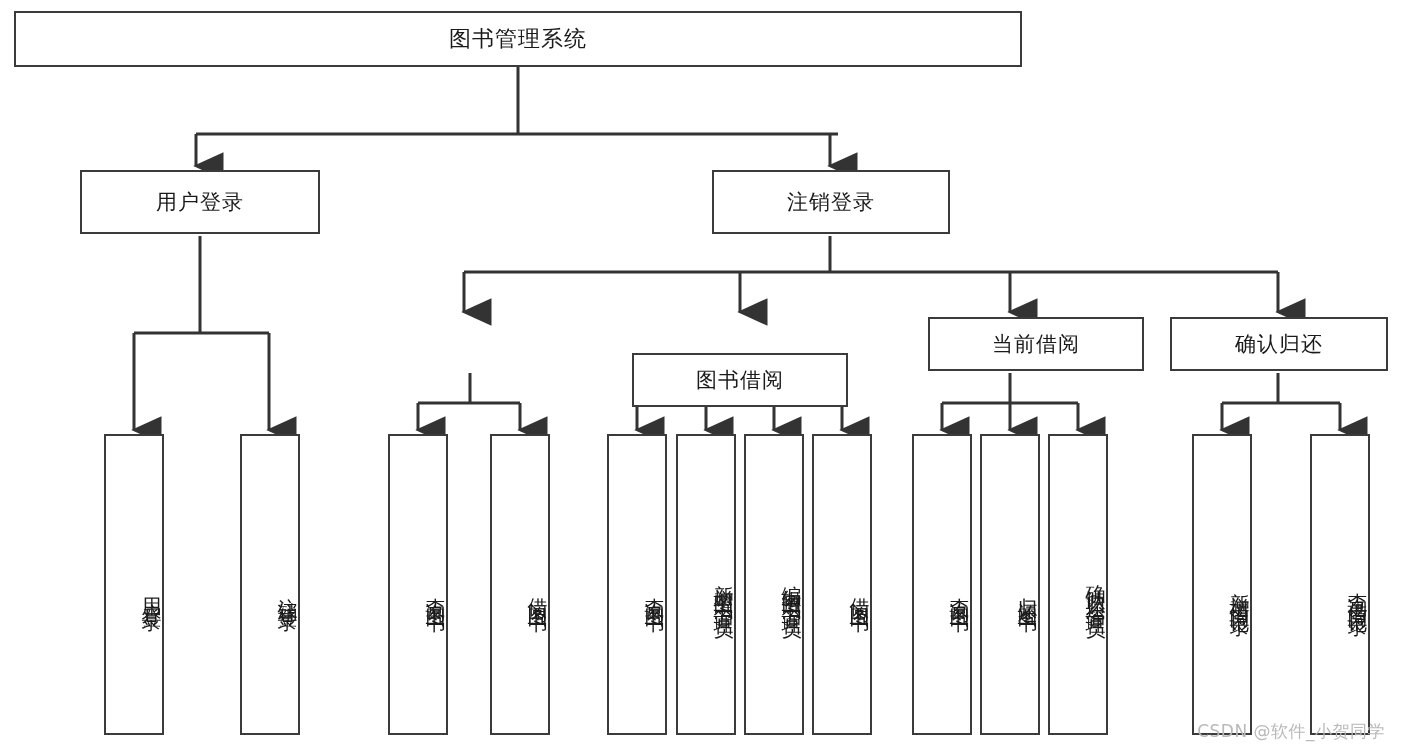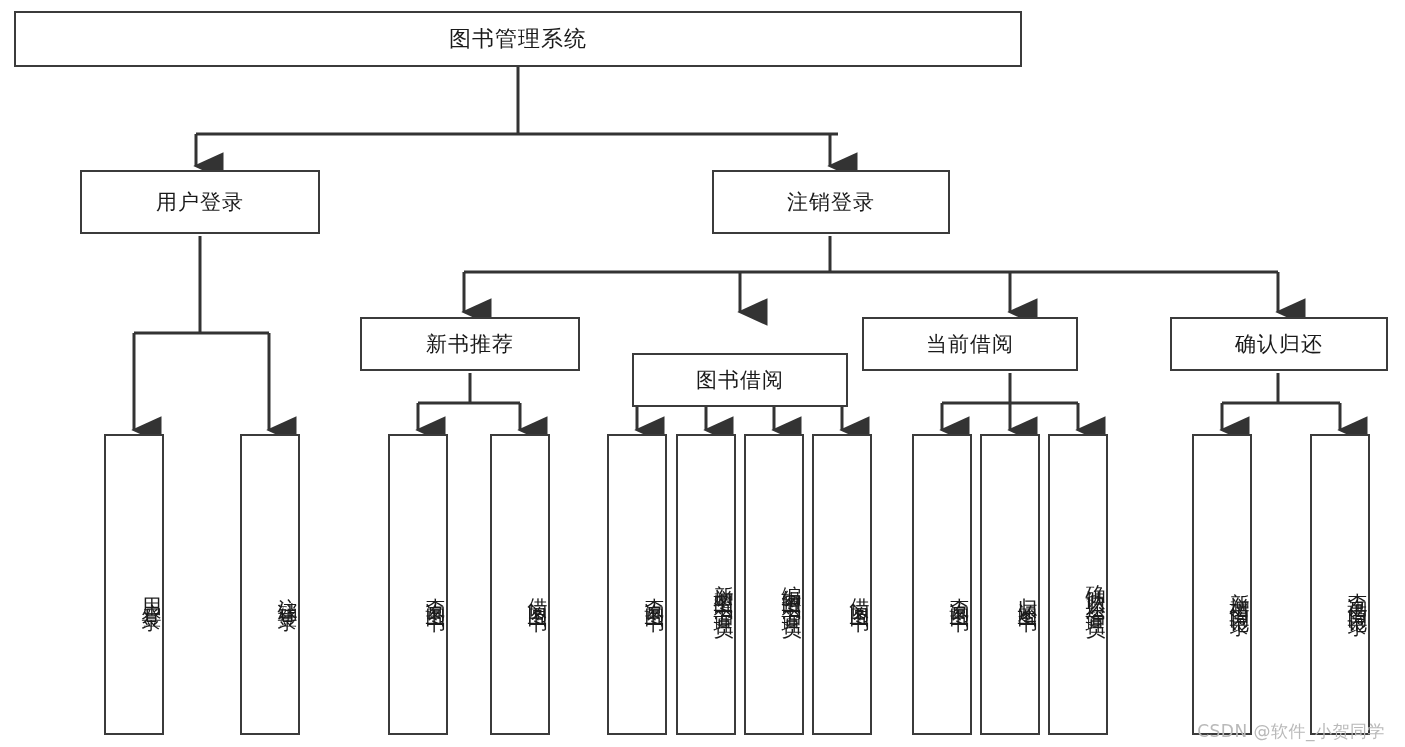--- a/index.html
+++ b/index.html
@@ -110,23 +110,22 @@
       <path d="M1222 403 L1222 430" marker-end="url(#arrow)"></path>
       <path d="M1340 403 L1340 430" marker-end="url(#arrow)"></path>
     </g>
   </svg>
 
   <div class="node horiz root" style="left:14px;top:11px;width:1008px;height:56px;">图书管理系统</div>
 
   <div class="node horiz" style="left:80px;top:170px;width:240px;height:64px;">用户登录</div>
   <div class="node horiz" style="left:712px;top:170px;width:238px;height:64px;">注销登录</div>
 
-  <div class="node horiz" style="left:360px;top:317px;width:220px;height:54px;">新书推荐</div>
   <div class="node horiz" style="left:632px;top:317px;width:216px;height:54px;margin-top:36px;">图书借阅</div>
-  <div class="node horiz" style="left:862px;top:317px;width:216px;height:54px;">当前借阅</div>
+  <div class="node horiz" style="left:928px;top:317px;width:216px;height:54px;">当前借阅</div>
   <div class="node horiz" style="left:1170px;top:317px;width:218px;height:54px;">确认归还</div>
 
   <div class="node vert" style="left:104px;top:434px;width:60px;height:301px;">
     <span class="vtext">用户登录</span>
   </div>
   <div class="node vert" style="left:240px;top:434px;width:60px;height:301px;">
     <span class="vtext">注销登录</span>
   </div>
 
   <div class="node vert" style="left:388px;top:434px;width:60px;height:301px;">

